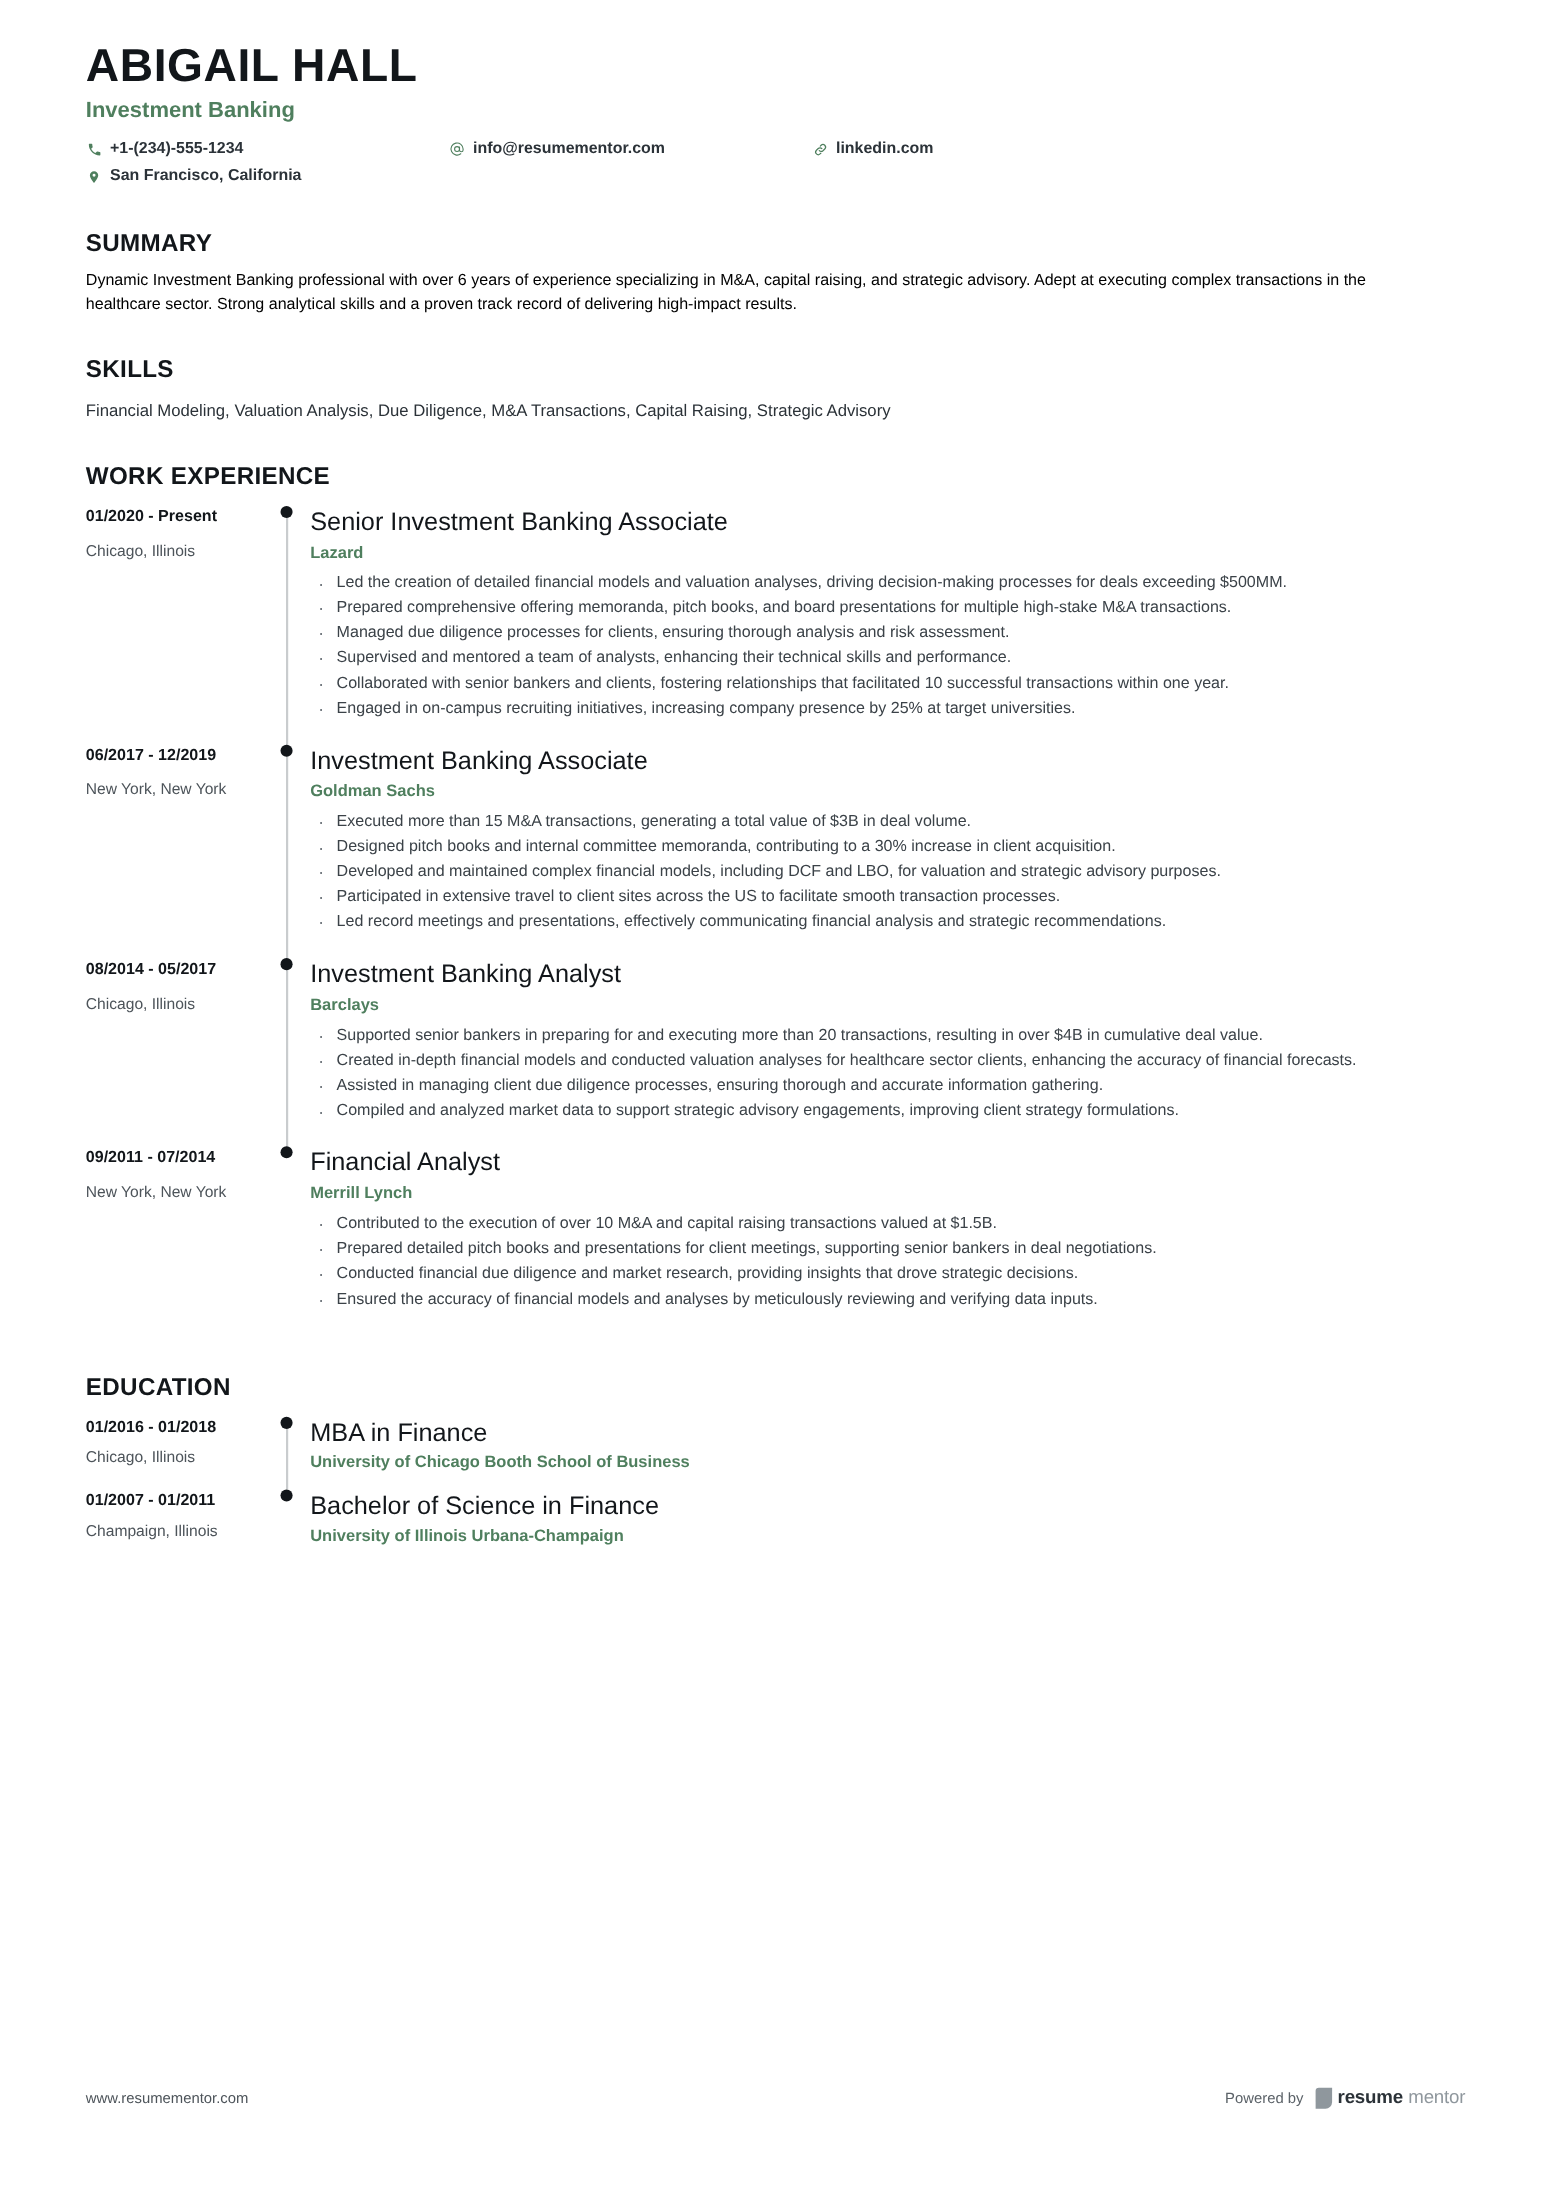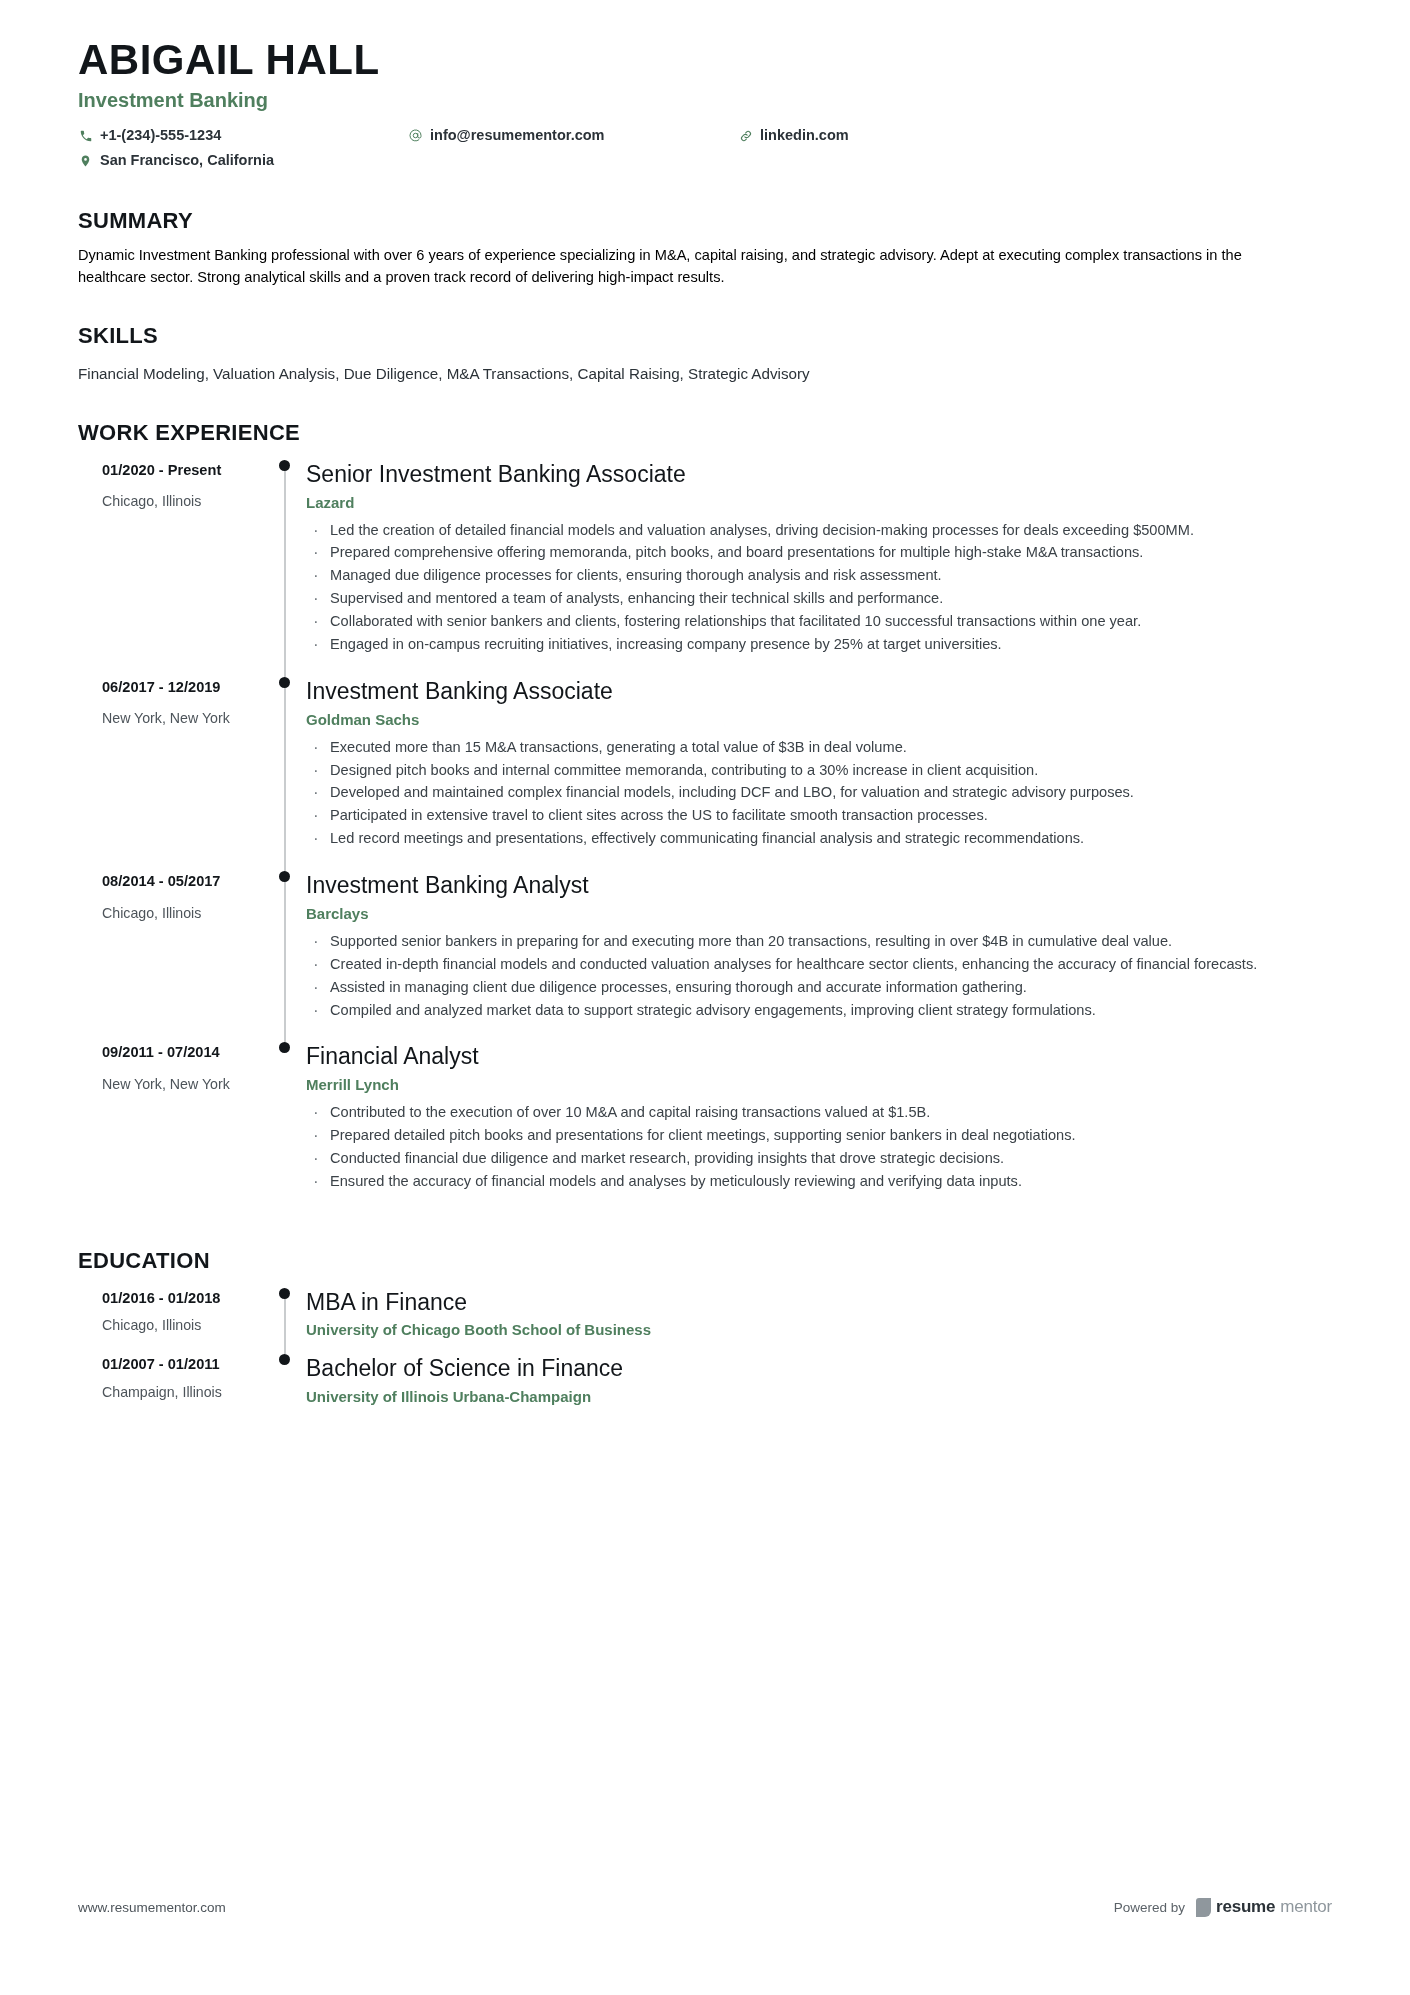--- a/index.html
+++ b/index.html
@@ -81,21 +81,20 @@
     font-size: 15.2px;
     line-height: 1.5;
     color: #2b3238;
     margin-top: 10px;
   }
 
   
   .entry {
     display: flex;
     position: relative;
-    margin-left: 24px;
   }
   .entry-left {
     width: 165px;
     flex: 0 0 165px;
     padding-right: 8px;
     text-align: left;
   }
   .entry-date {
     font-size: 14.6px;
     font-weight: bold;

